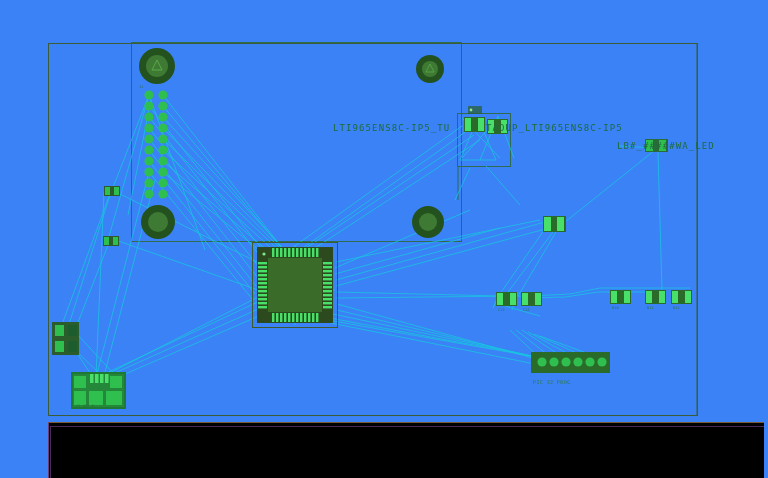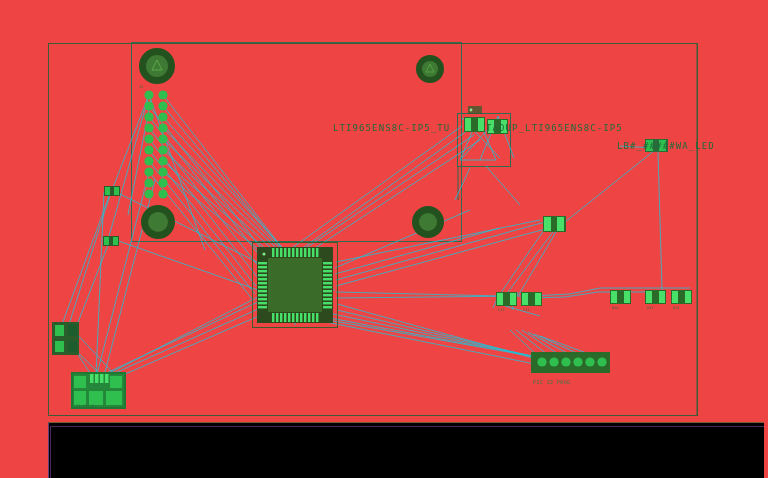--- a/index.html
+++ b/index.html
@@ -8,21 +8,21 @@
     background: #000000;
     width: 768px;
     height: 478px;
     overflow: hidden;
     font-family: "DejaVu Sans Mono", "Liberation Mono", monospace;
   }
   #canvas-root {
     position: relative;
     width: 768px;
     height: 478px;
-    background: #ef4444;
+    background: #3b82f6;
   }
   svg.pcb {
     position: absolute;
     left: 0; top: 0;
     width: 768px;
     height: 478px;
     display: block;
   }
   .silk-text {
     font-family: "DejaVu Sans Mono", "Liberation Mono", monospace;

